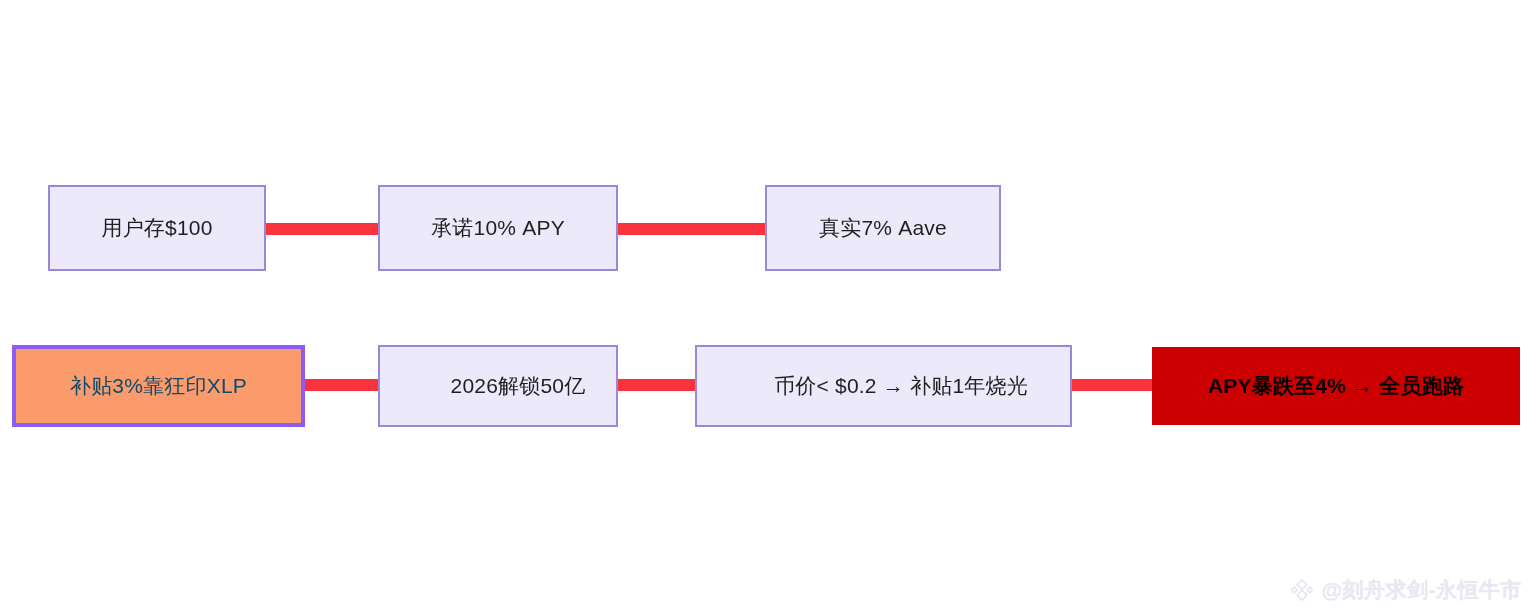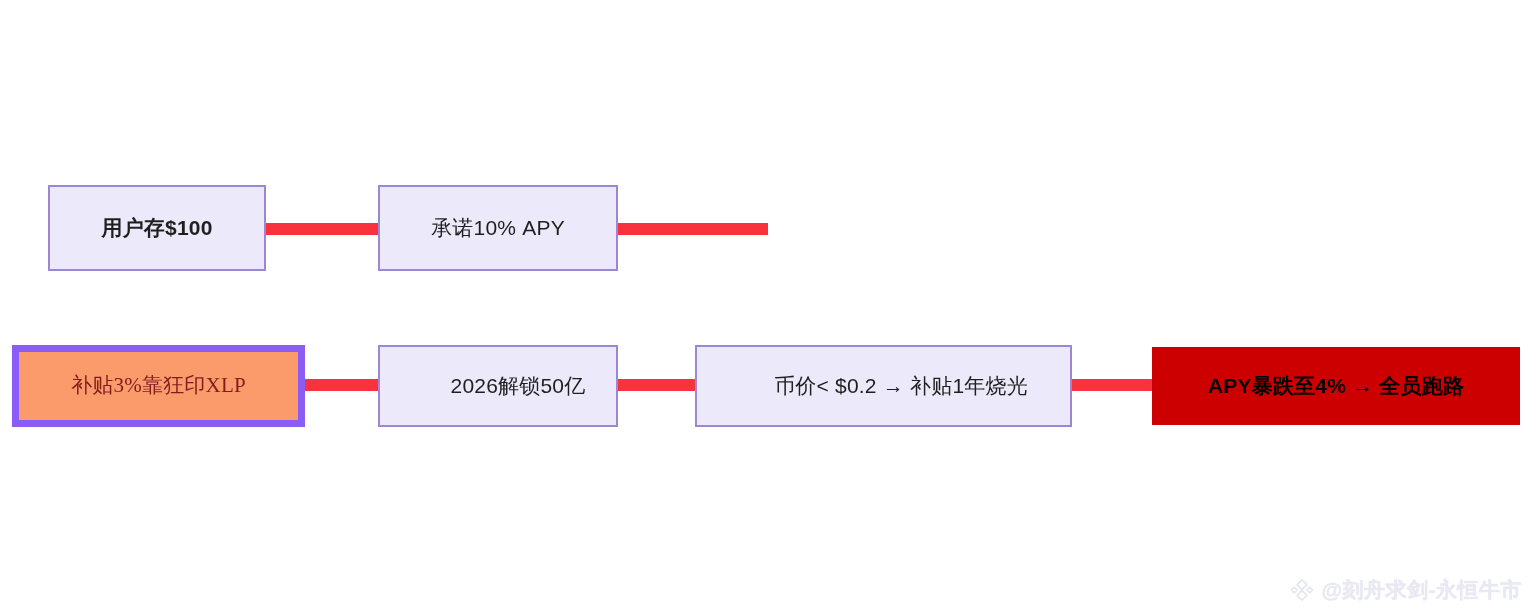--- a/index.html
+++ b/index.html
@@ -37,25 +37,24 @@
   .node.style-lavender {
     background: #ECEAFA;
     border: 2px solid #9B87D4;
     color: #1f1f1f;
     font-size: 21px;
     font-weight: 400;
   }
   
   .node.style-orange {
     background: #FB9B6B;
-    border: 7px solid #8b5cf6;
-    color: #7f1d1d;
+    border: 4px solid #8b5cf6;
+    color: #0c4a6e;
     font-size: 21px;
     font-weight: 500;
-    font-family: Liberation Serif, serif;
   }
   
   .node.style-red {
     background: #CC0000;
     border: 2px solid #CC0000;
     color: #000000;
     font-size: 21px;
     font-weight: 600;
   }
 
@@ -96,28 +95,31 @@
   }
 </style>
 </head>
 <body>
 
 <div id="canvas">
 
   <div class="connector" style="left:265px; top:223px; width:115px;"></div>
   <div class="connector" style="left:618px; top:223px; width:150px;"></div>
 
-  <div class="node style-lavender" style="left:48px; top:185px; width:218px; height:86px;font-weight:bold;">
+  <div class="node style-lavender" style="left:48px; top:185px; width:218px; height:86px;">
     <span class="node-label">用户存$100</span>
   </div>
 
   <div class="node style-lavender" style="left:378px; top:185px; width:240px; height:86px;">
     <span class="node-label">承诺10% APY</span>
   </div>
 
+  <div class="node style-lavender" style="left:765px; top:185px; width:236px; height:86px;">
+    <span class="node-label">真实7% Aave</span>
+  </div>
 
   <div class="connector" style="left:300px; top:379px; width:85px;"></div>
   <div class="connector" style="left:615px; top:379px; width:85px;"></div>
   <div class="connector" style="left:1068px; top:379px; width:90px;"></div>
 
   <div class="node style-orange" style="left:12px; top:345px; width:293px; height:82px;">
     <span class="node-label">补贴3%靠狂印XLP</span>
   </div>
 
   <div class="node style-lavender" style="left:378px; top:345px; width:240px; height:82px;padding-left:40px;">

